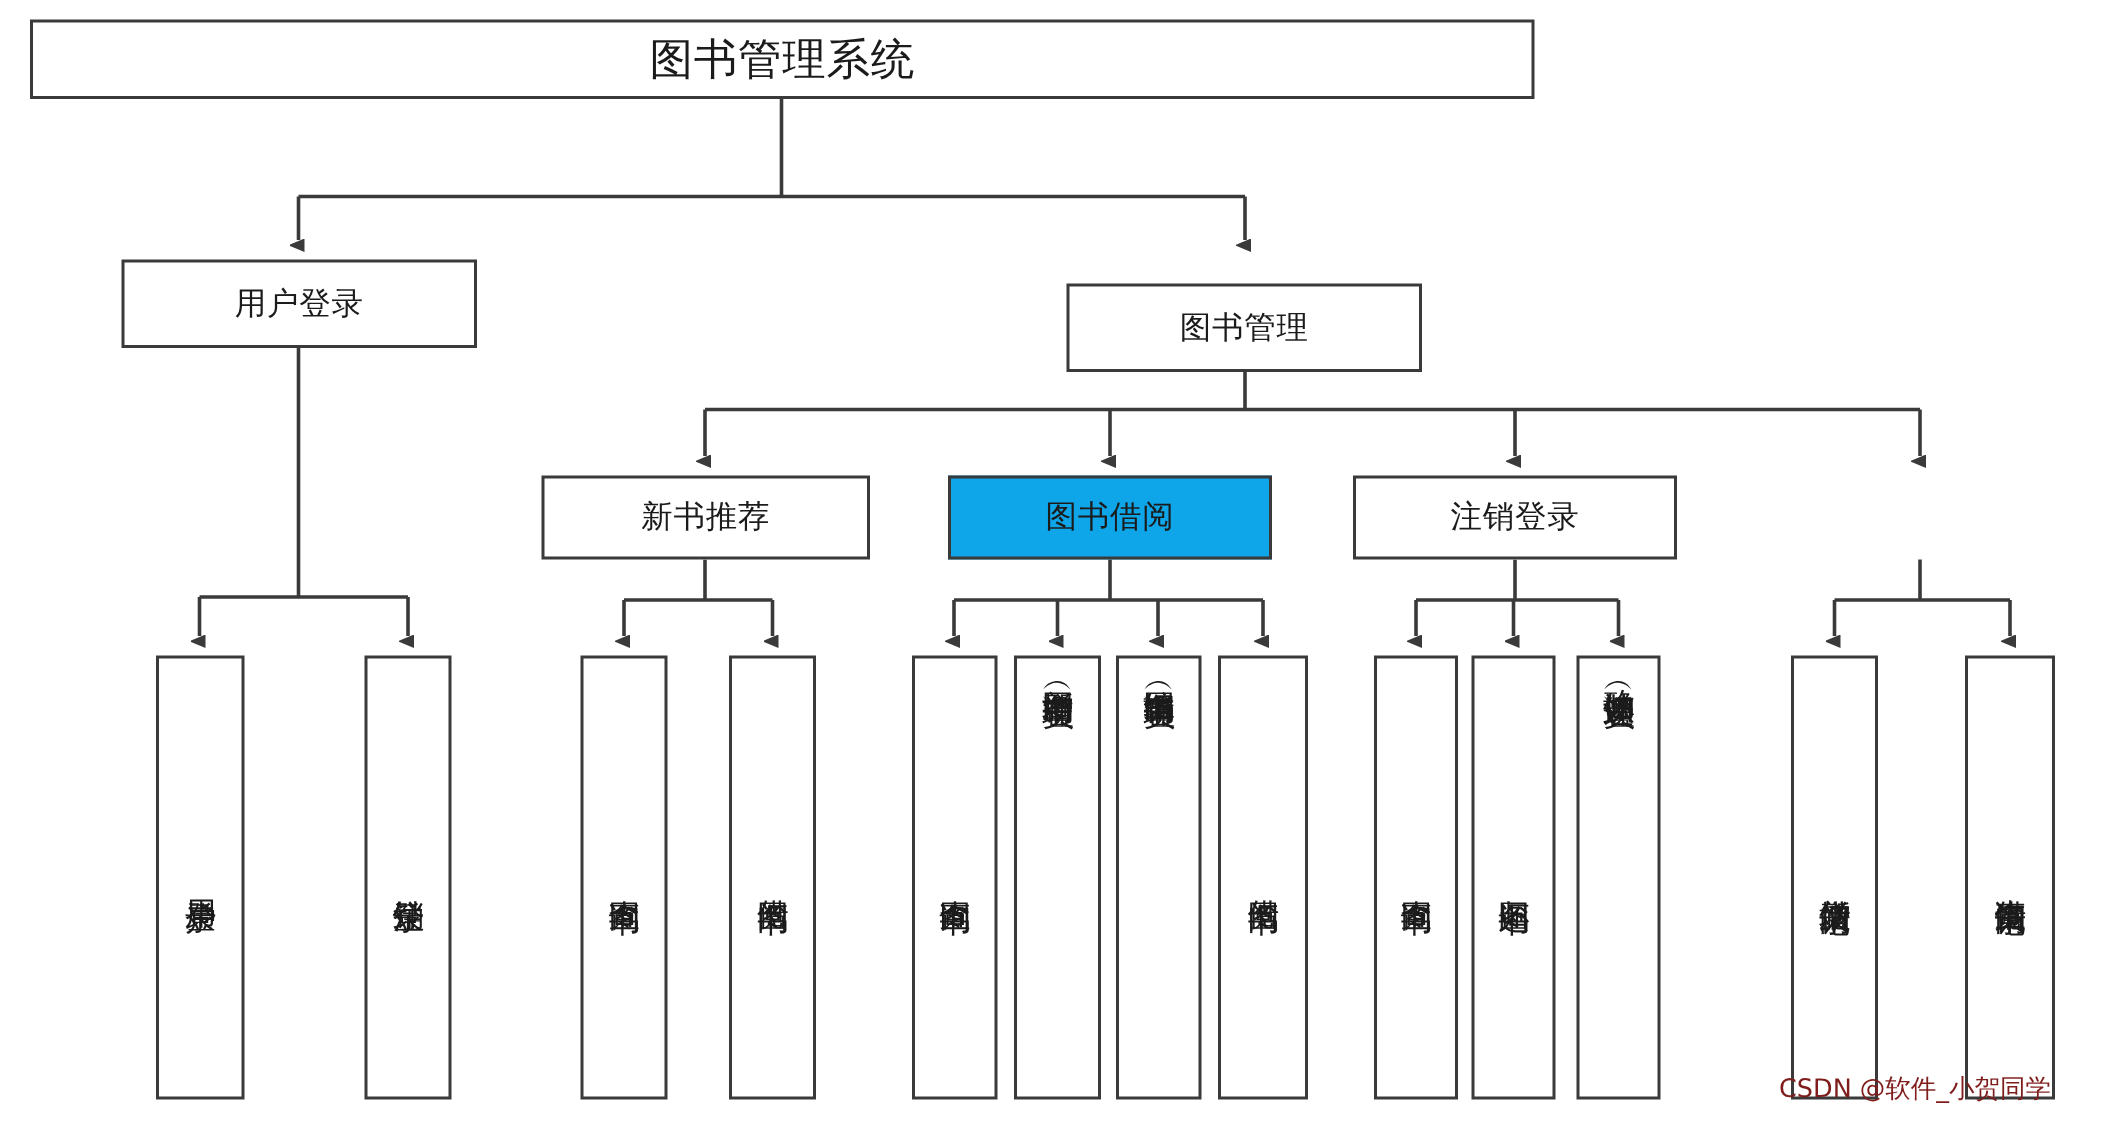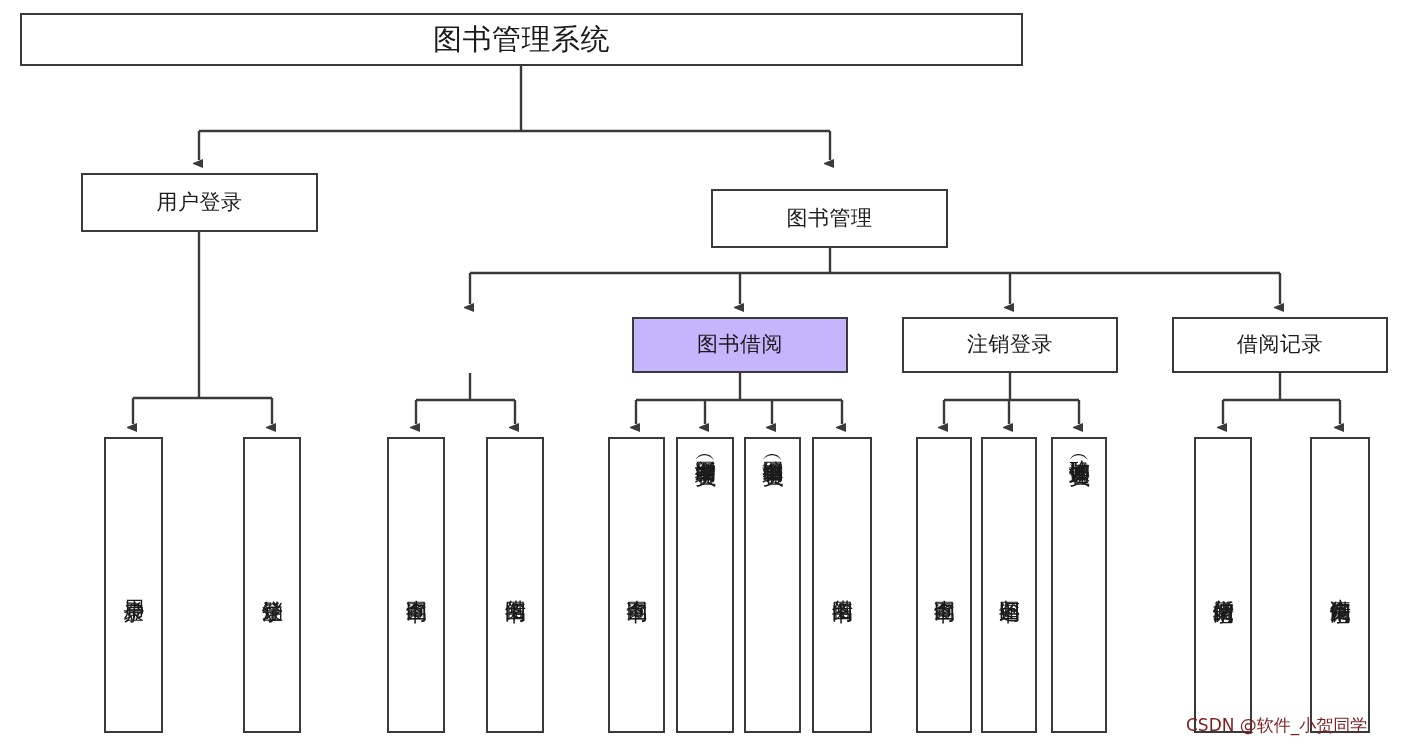--- a/index.html
+++ b/index.html
@@ -136,29 +136,29 @@
     <span class="label">图书管理系统</span>
   </div>
 
   <div class="node horiz" style="left: 81px; top: 173px; width: 237px; height: 59px; border-color: rgb(58, 58, 58); background: rgb(255, 255, 255); color: rgb(27, 27, 27);">
     <span class="label">用户登录</span>
   </div>
   <div class="node horiz" style="left: 711px; top: 173px; width: 237px; height: 59px; border-color: rgb(58, 58, 58); background: rgb(255, 255, 255); color: rgb(27, 27, 27); margin-top: 16px;">
     <span class="label">图书管理</span>
   </div>
 
-  <div class="node horiz" style="left: 632px; top: 317px; width: 216px; height: 56px; border-color: rgb(58, 58, 58); background: #c4b5fd; color: rgb(27, 27, 27);">
+  <div class="node horiz" style="left: 361px; top: 317px; width: 219px; height: 56px; border-color: rgb(58, 58, 58); background: rgb(255, 255, 255); color: rgb(27, 27, 27);">
+    <span class="label">新书推荐</span>
+  </div>
+  <div class="node horiz" style="left: 632px; top: 317px; width: 216px; height: 56px; border-color: rgb(58, 58, 58); background: #0ea5e9; color: rgb(27, 27, 27);">
     <span class="label">图书借阅</span>
   </div>
   <div class="node horiz" style="left: 902px; top: 317px; width: 216px; height: 56px; border-color: rgb(58, 58, 58); background: rgb(255, 255, 255); color: rgb(27, 27, 27);">
     <span class="label">注销登录</span>
   </div>
-  <div class="node horiz" style="left: 1172px; top: 317px; width: 216px; height: 56px; border-color: rgb(58, 58, 58); background: rgb(255, 255, 255); color: rgb(27, 27, 27);">
-    <span class="label">借阅记录</span>
-  </div>
 
   <div class="node vert" style="left: 104px; top: 437px; width: 59px; height: 296px; border-color: rgb(58, 58, 58); background: rgb(255, 255, 255); color: rgb(27, 27, 27);">
     <span class="label">用户登录</span>
   </div>
   <div class="node vert" style="left: 243px; top: 437px; width: 58px; height: 296px; border-color: rgb(58, 58, 58); background: rgb(255, 255, 255); color: rgb(27, 27, 27);">
     <span class="label">注销登录</span>
   </div>
   <div class="node vert" style="left: 387px; top: 437px; width: 58px; height: 296px; border-color: rgb(58, 58, 58); background: rgb(255, 255, 255); color: rgb(27, 27, 27);">
     <span class="label">查询图书</span>
   </div>

